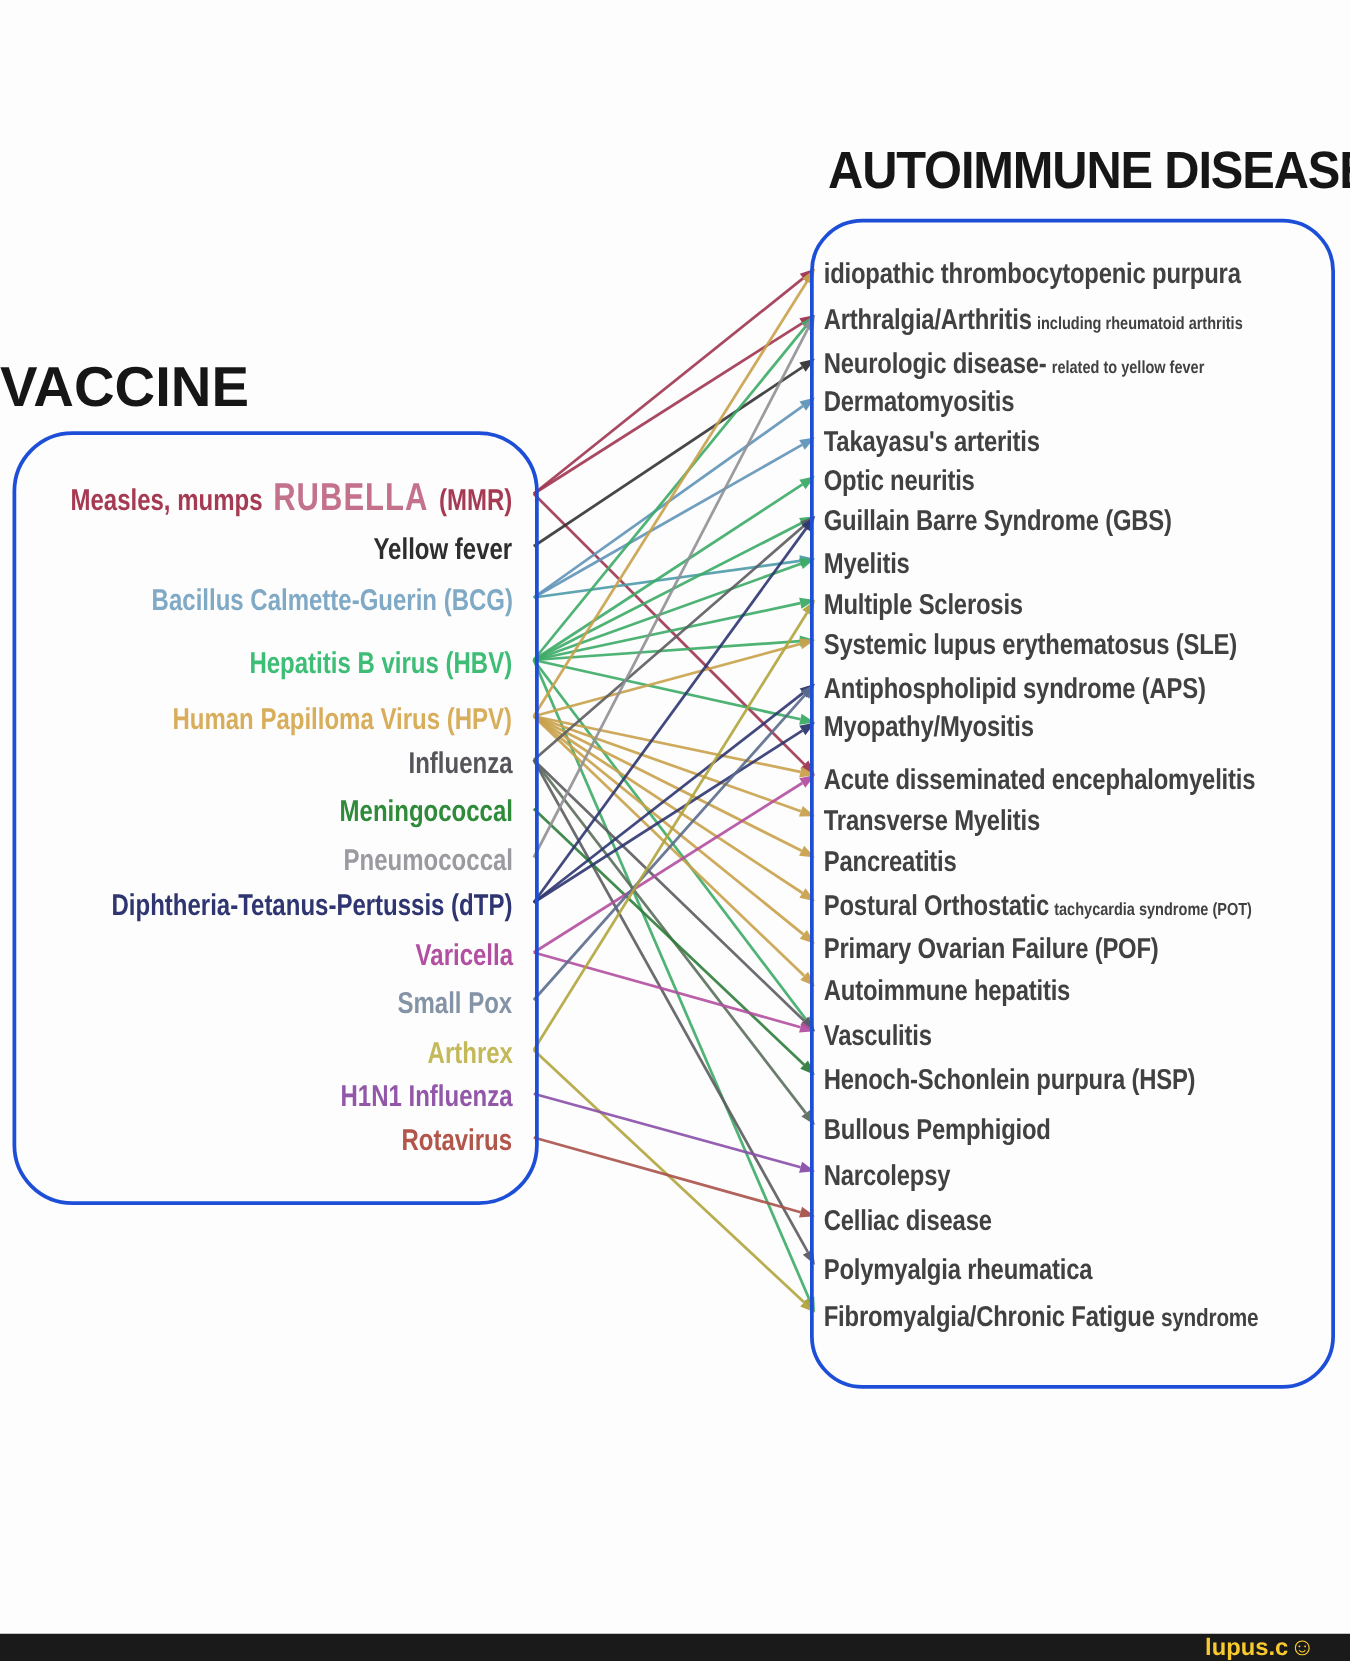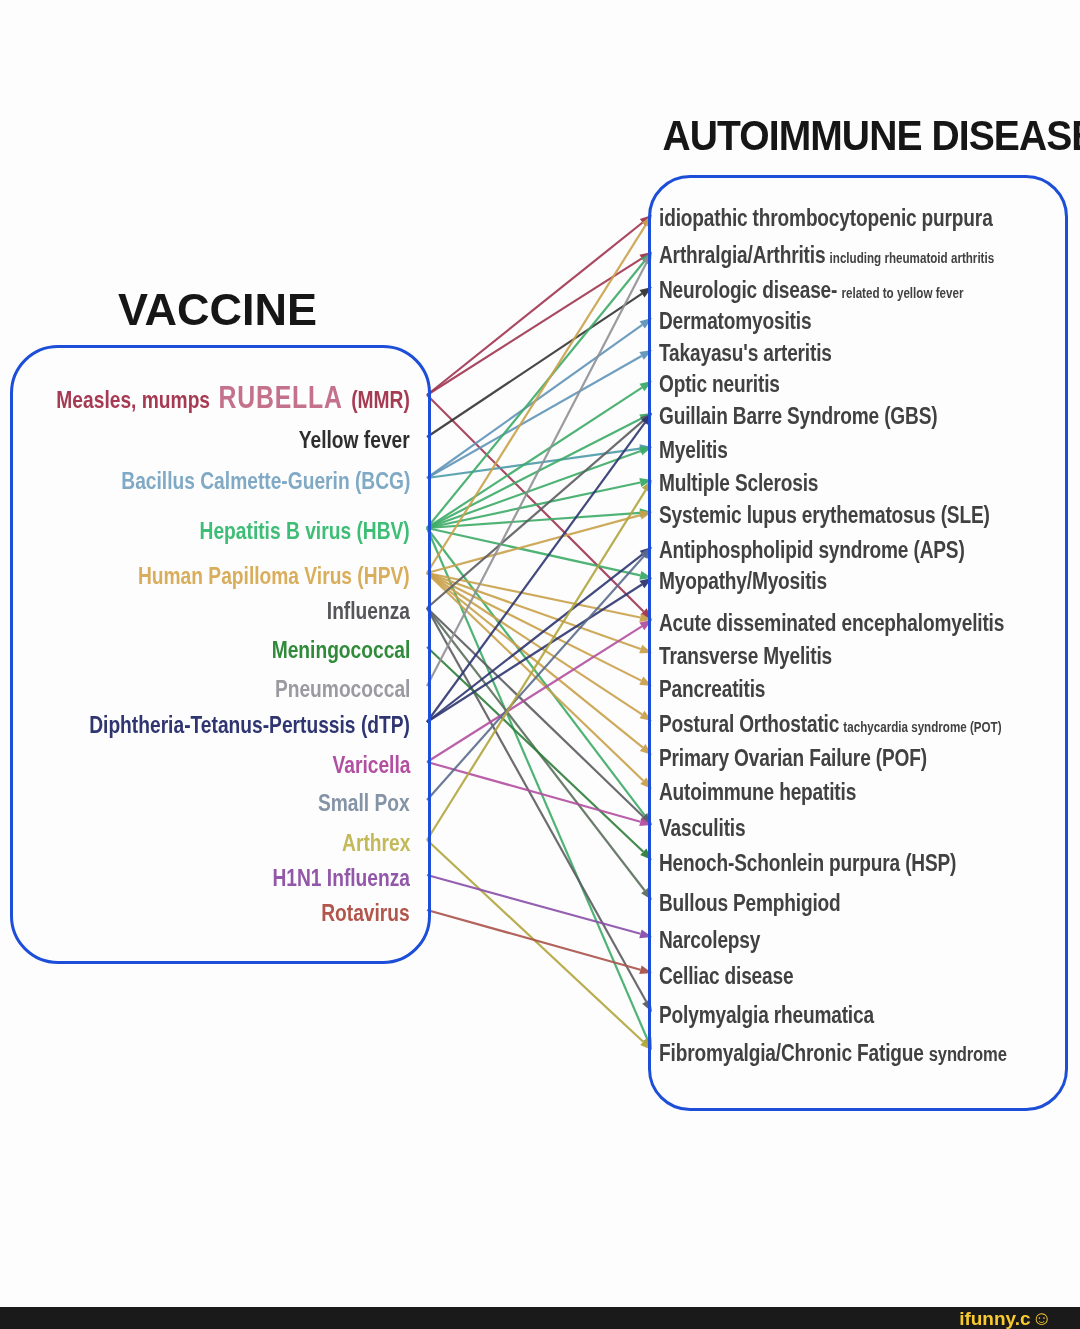--- a/index.html
+++ b/index.html
@@ -1,20 +1,20 @@
 <!DOCTYPE html>
 <html><head>
 <meta charset="utf-8">
 <style>
   html,body{margin:0;padding:0;background:#ffffff;}
   .page{position:relative;width:1080px;height:1329px;background:#fdfdfd;overflow:hidden;
         font-family:"Liberation Sans",sans-serif;}
   #links{position:absolute;left:0;top:0;width:1080px;height:1329px;pointer-events:none;}
   .title{position:absolute;font-weight:700;color:#161616;white-space:nowrap;}
-  .title-left{left:0;top:284px;width:435px;text-align:center;font-size:45px;letter-spacing:0px;}
+  .title-left{left:0;top:284px;width:435px;font-size:45px;letter-spacing:0px;}
   .title-right{left:648px;top:112px;width:414px;text-align:center;font-size:42px;
                transform:scaleX(0.93);transform-origin:center;letter-spacing:-1px;}
   .box{position:absolute;border:3px solid #1d4ed8;background:transparent;}
   .box-left{left:10px;top:345px;width:415px;height:613px;border-radius:48px;}
   .box-right{left:648px;top:175px;width:414px;height:930px;border-radius:42px;}
   .vrow{position:absolute;right:18px;height:32px;line-height:32px;white-space:nowrap;
         font-size:24px;font-weight:700;transform:scaleX(0.8);transform-origin:right center;}
   .vrow .hl{font-size:31px;letter-spacing:1px;padding:0 4px;}
   .drow{position:absolute;left:8px;height:32px;line-height:32px;white-space:nowrap;
         color:#414141;font-size:23px;font-weight:700;transform:scaleX(0.83);
@@ -155,15 +155,15 @@
       <div class="drow" style="top: 634px;"><span>Vasculitis</span></div>
       <div class="drow" style="top: 669px;"><span>Henoch-Schonlein purpura (HSP)</span></div>
       <div class="drow" style="top: 709px;"><span>Bullous Pemphigiod</span></div>
       <div class="drow" style="top: 746px;"><span>Narcolepsy</span></div>
       <div class="drow" style="top: 782px;"><span>Celliac disease</span></div>
       <div class="drow" style="top: 821px;"><span>Polymyalgia rheumatica</span></div>
       <div class="drow" style="top: 859px;"><span>Fibromyalgia/Chronic Fatigue</span><span class="small-mid">syndrome</span></div>
     </div>
 
   <div class="watermark-bar">
-    <span class="wm-text"><span>ifunny.c</span><span class="wm-smiley">☺</span></span>
+    <span class="wm-text"><span>lupus.c</span><span class="wm-smiley">☺</span></span>
   </div>
 </div>
 
 </body></html>

